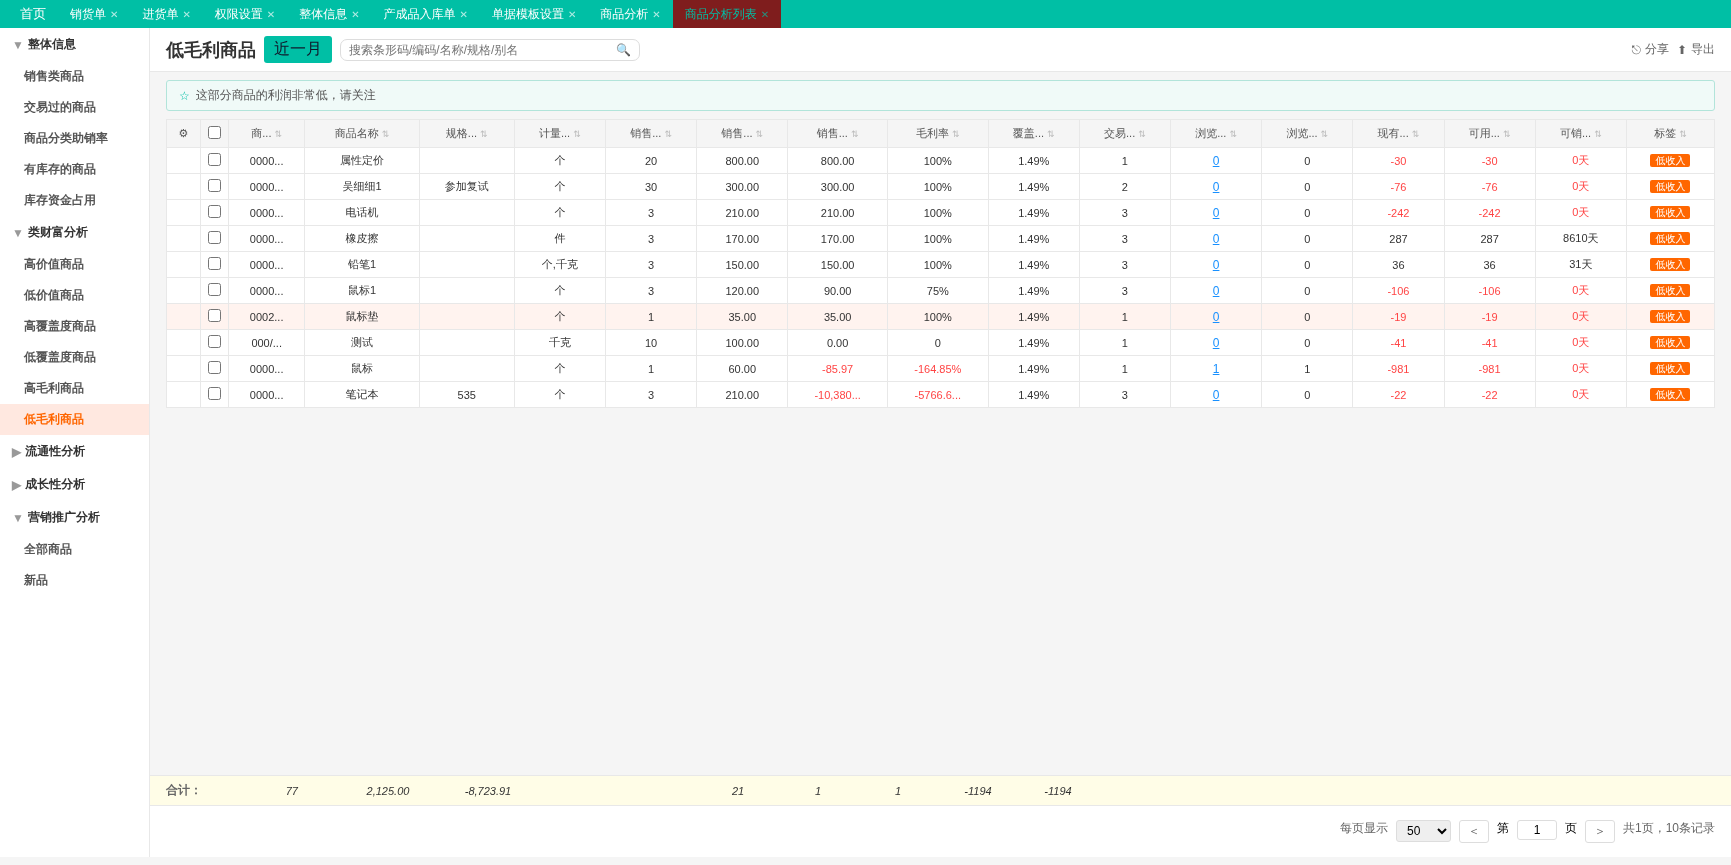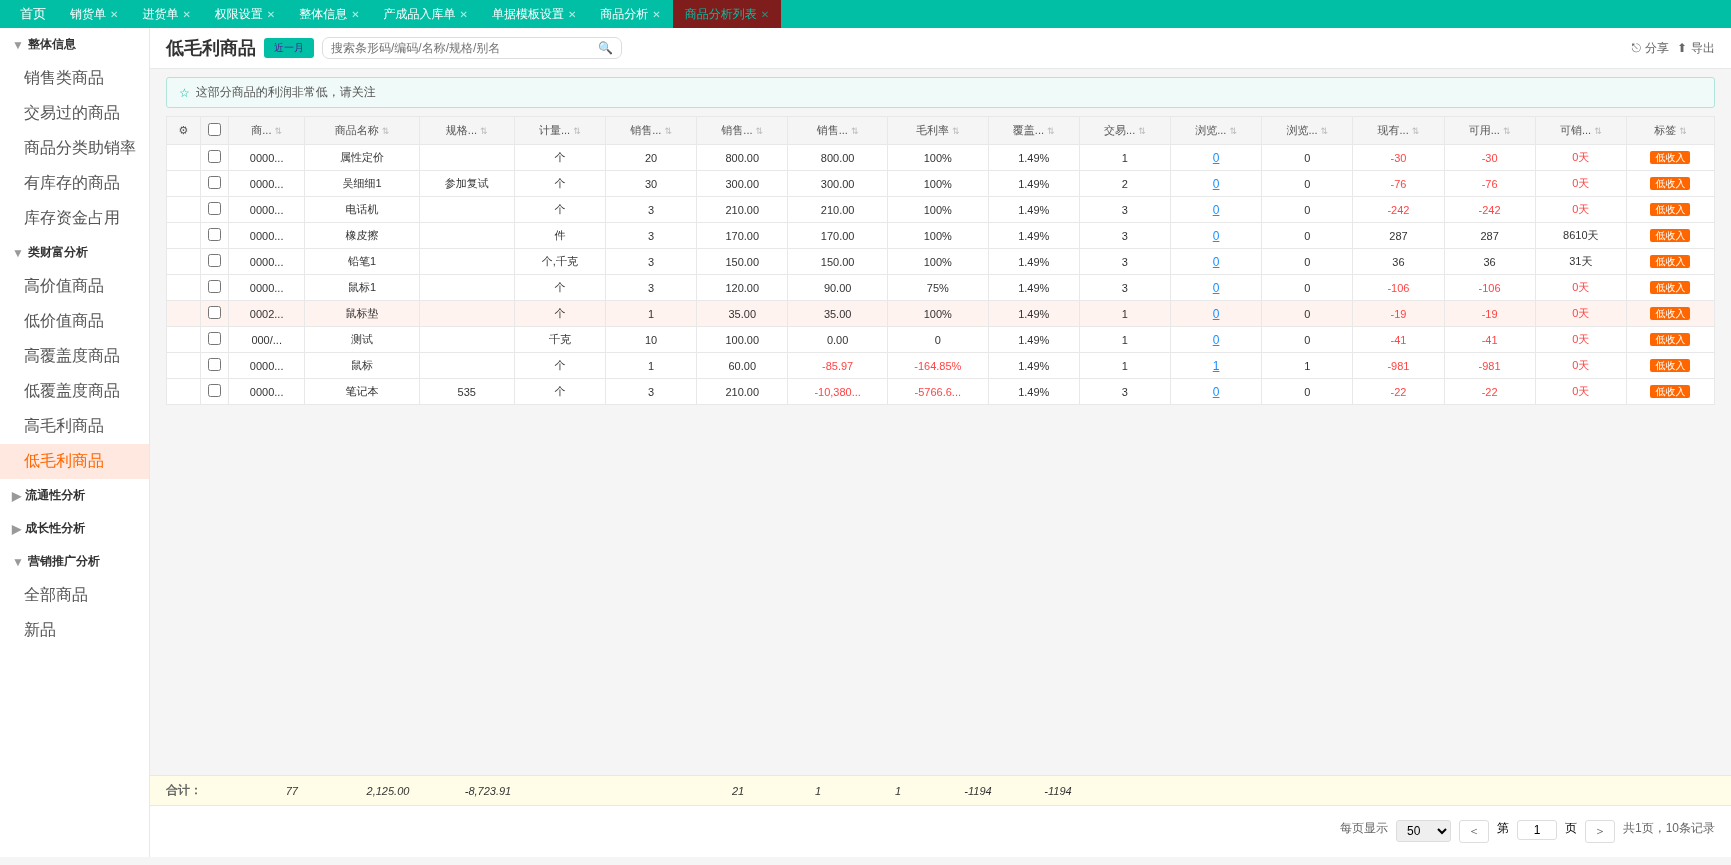--- a/index.html
+++ b/index.html
@@ -45,21 +45,22 @@
       padding: 8px 12px;
       color: #333;
       font-weight: bold;
       font-size: 12px;
     }
     .sidebar-group-title .arrow { margin-right: 4px; color: #999; }
     .sidebar-item {
       padding: 7px 12px 7px 24px;
       color: #555;
       cursor: pointer;
-      font-size: 16px;
+      font-size: 12px;
+      font-weight: bold;
     }
     .sidebar-item.active { background: #ffe8e0; color: #ff6600; }
 
     
     .content {
       flex: 1;
       display: flex;
       flex-direction: column;
       overflow: hidden;
       position: relative;
@@ -74,26 +75,26 @@
       border-bottom: 1px solid #e8e8e8;
       gap: 8px;
     }
     .page-title {
       font-size: 18px;
       font-weight: bold;
       color: #333;
     }
     .filter-btn {
       background: #00bfa5;
-      color: #4c1d95;
+      color: #0f172a;
       border: none;
       border-radius: 3px;
       padding: 3px 10px;
       cursor: pointer;
-      font-size: 10px;
+      font-size: 16px;
     }
     .search-box {
       display: flex;
       align-items: center;
       border: 1px solid #ddd;
       border-radius: 7px;
       padding: 3px 8px;
       flex: 1;
       max-width: 300px;
     }

